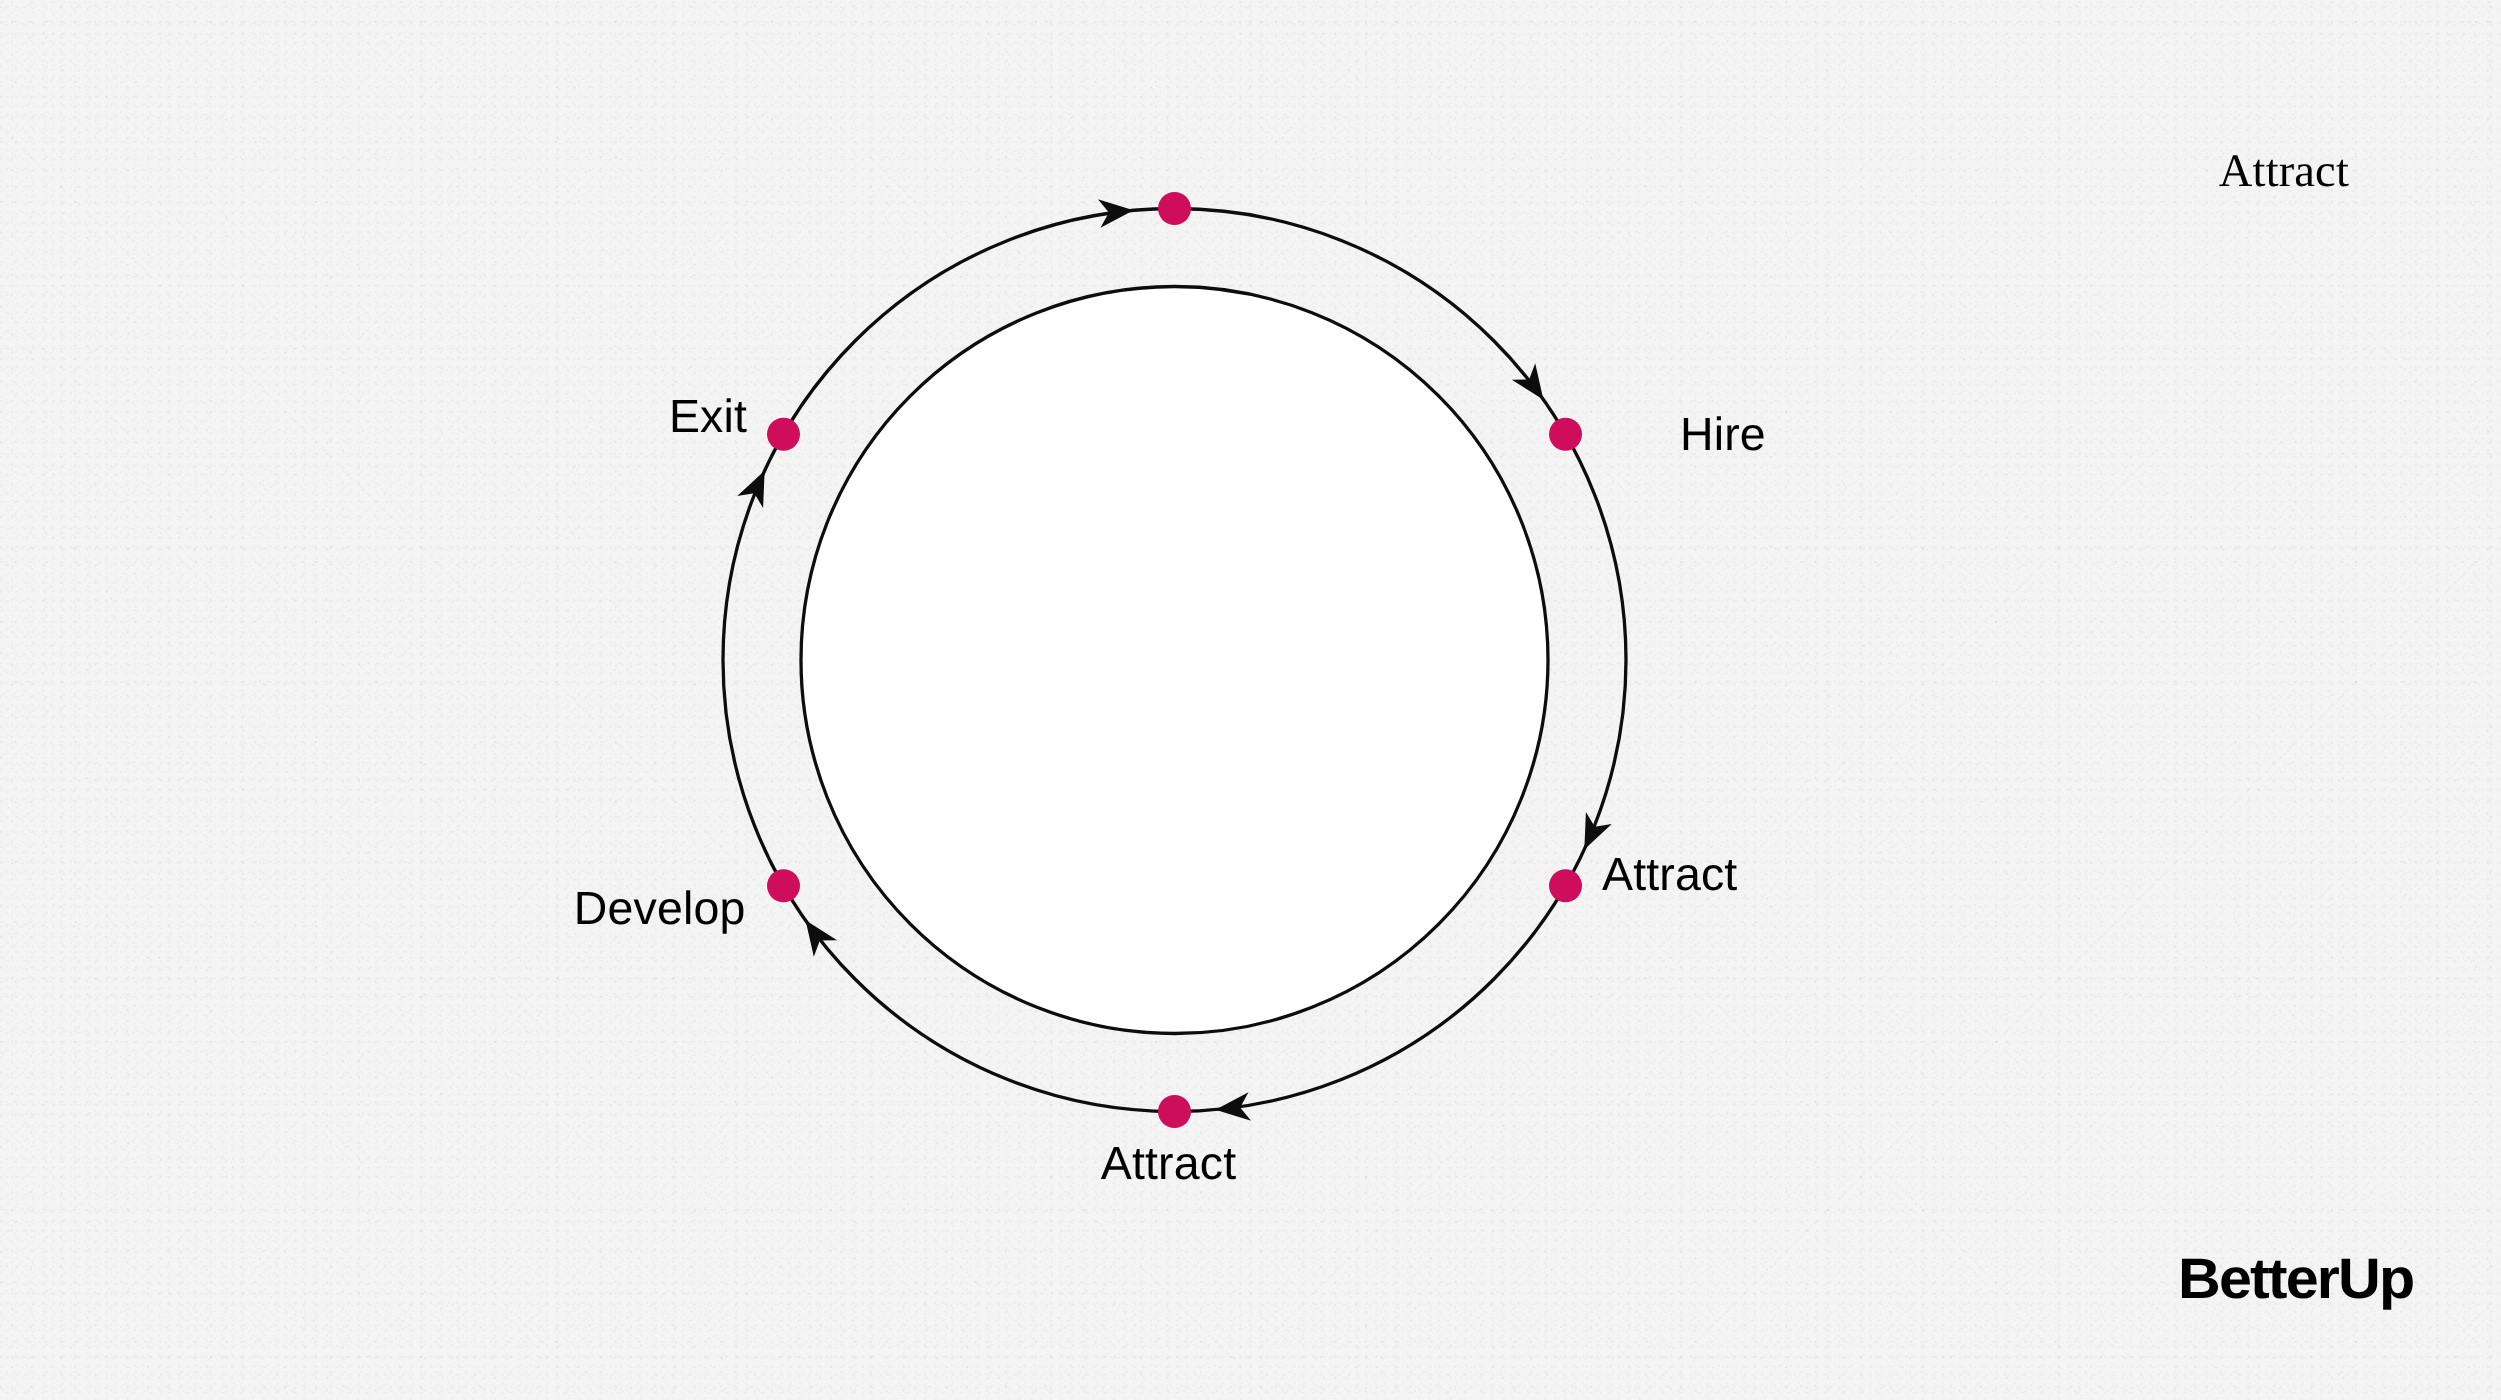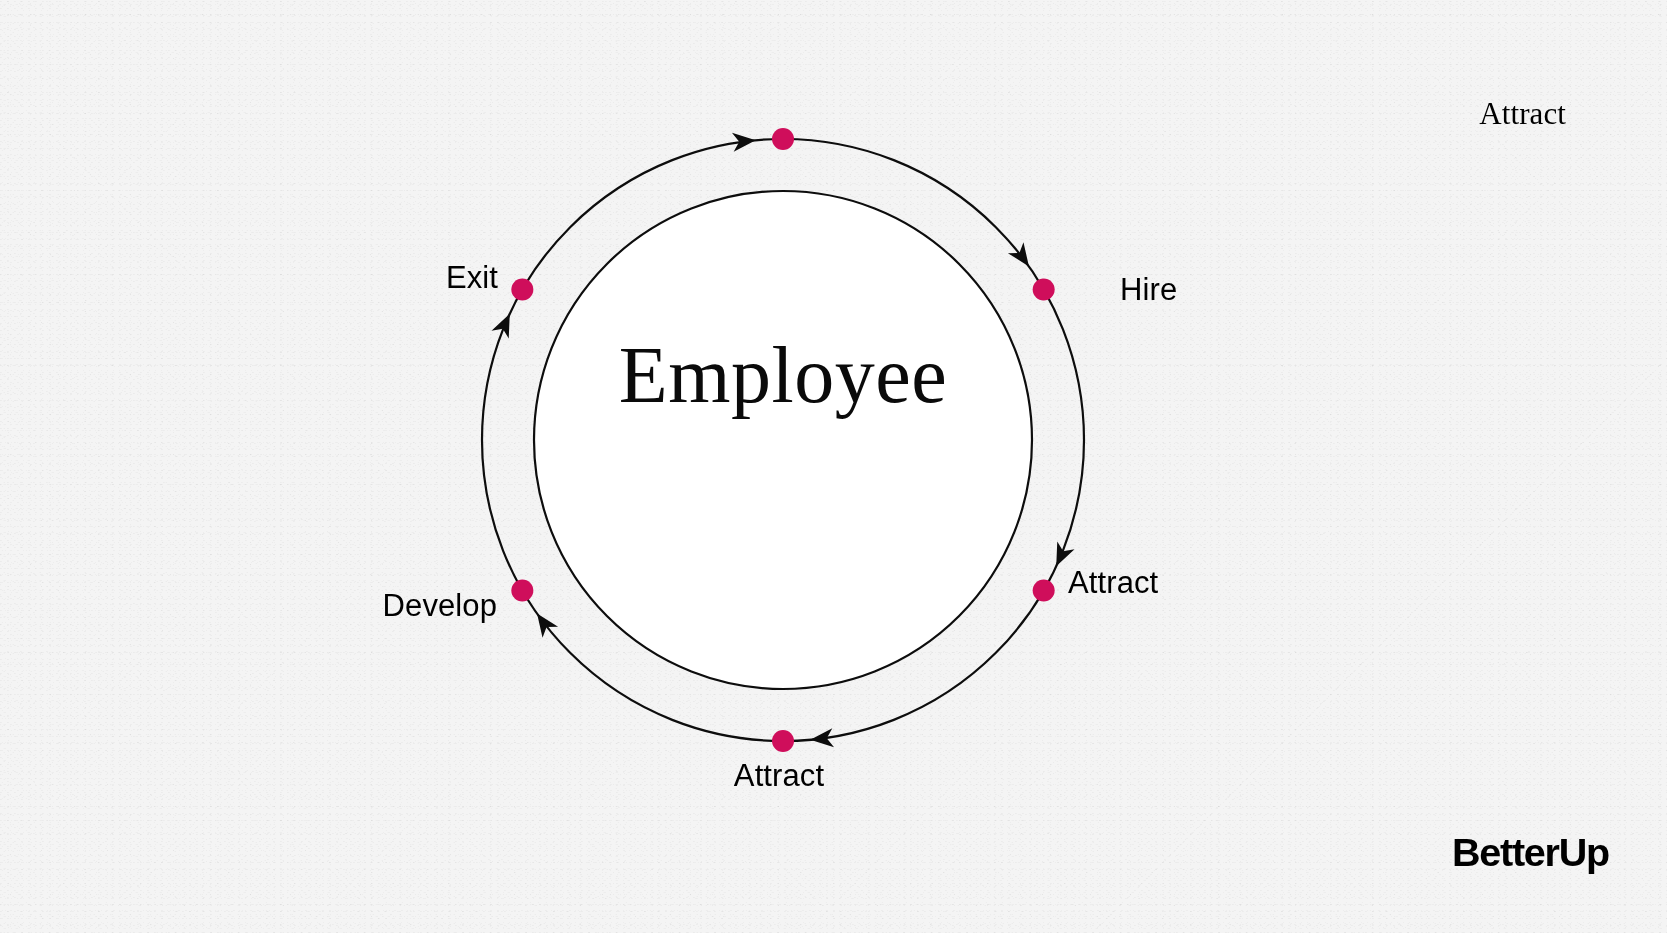--- a/index.html
+++ b/index.html
@@ -112,21 +112,20 @@
         <circle cx="783.00" cy="139.00" r="11" fill="#cf0e5b"></circle>
         <circle cx="1043.67" cy="289.50" r="11" fill="#cf0e5b"></circle>
         <circle cx="1043.67" cy="590.50" r="11" fill="#cf0e5b"></circle>
         <circle cx="783.00" cy="741.00" r="11" fill="#cf0e5b"></circle>
         <circle cx="522.33" cy="590.50" r="11" fill="#cf0e5b"></circle>
         <circle cx="522.33" cy="289.50" r="11" fill="#cf0e5b"></circle>
       </g>
   </svg>
 
   <div class="center-title">
-    <span class="ln">Employee</span>
   </div>
 
   <div class="label" id="label-attract" style="top: 96px; left: 0px; width: 1566px; text-align: right; font-family: Liberation Serif, serif;">Attract</div>
   <div class="label" id="label-hire" style="top: 272px; left: 1120px;">Hire</div>
   <div class="label" id="label-onboard" style="top: 565px; left: 1068px;">Attract</div>
   <div class="label" id="label-engage" style="top: 758px; left: 0px; width: 1558px; text-align: center;">Attract</div>
   <div class="label" id="label-develop" style="top: 565px; left: 0px; width: 497px; text-align: right; margin-top: 23px;">Develop</div>
   <div class="label" id="label-exit" style="top: 260px; left: 4px; width: 494px; text-align: right;">Exit</div>
 
   <div id="logo">BetterUp</div>

